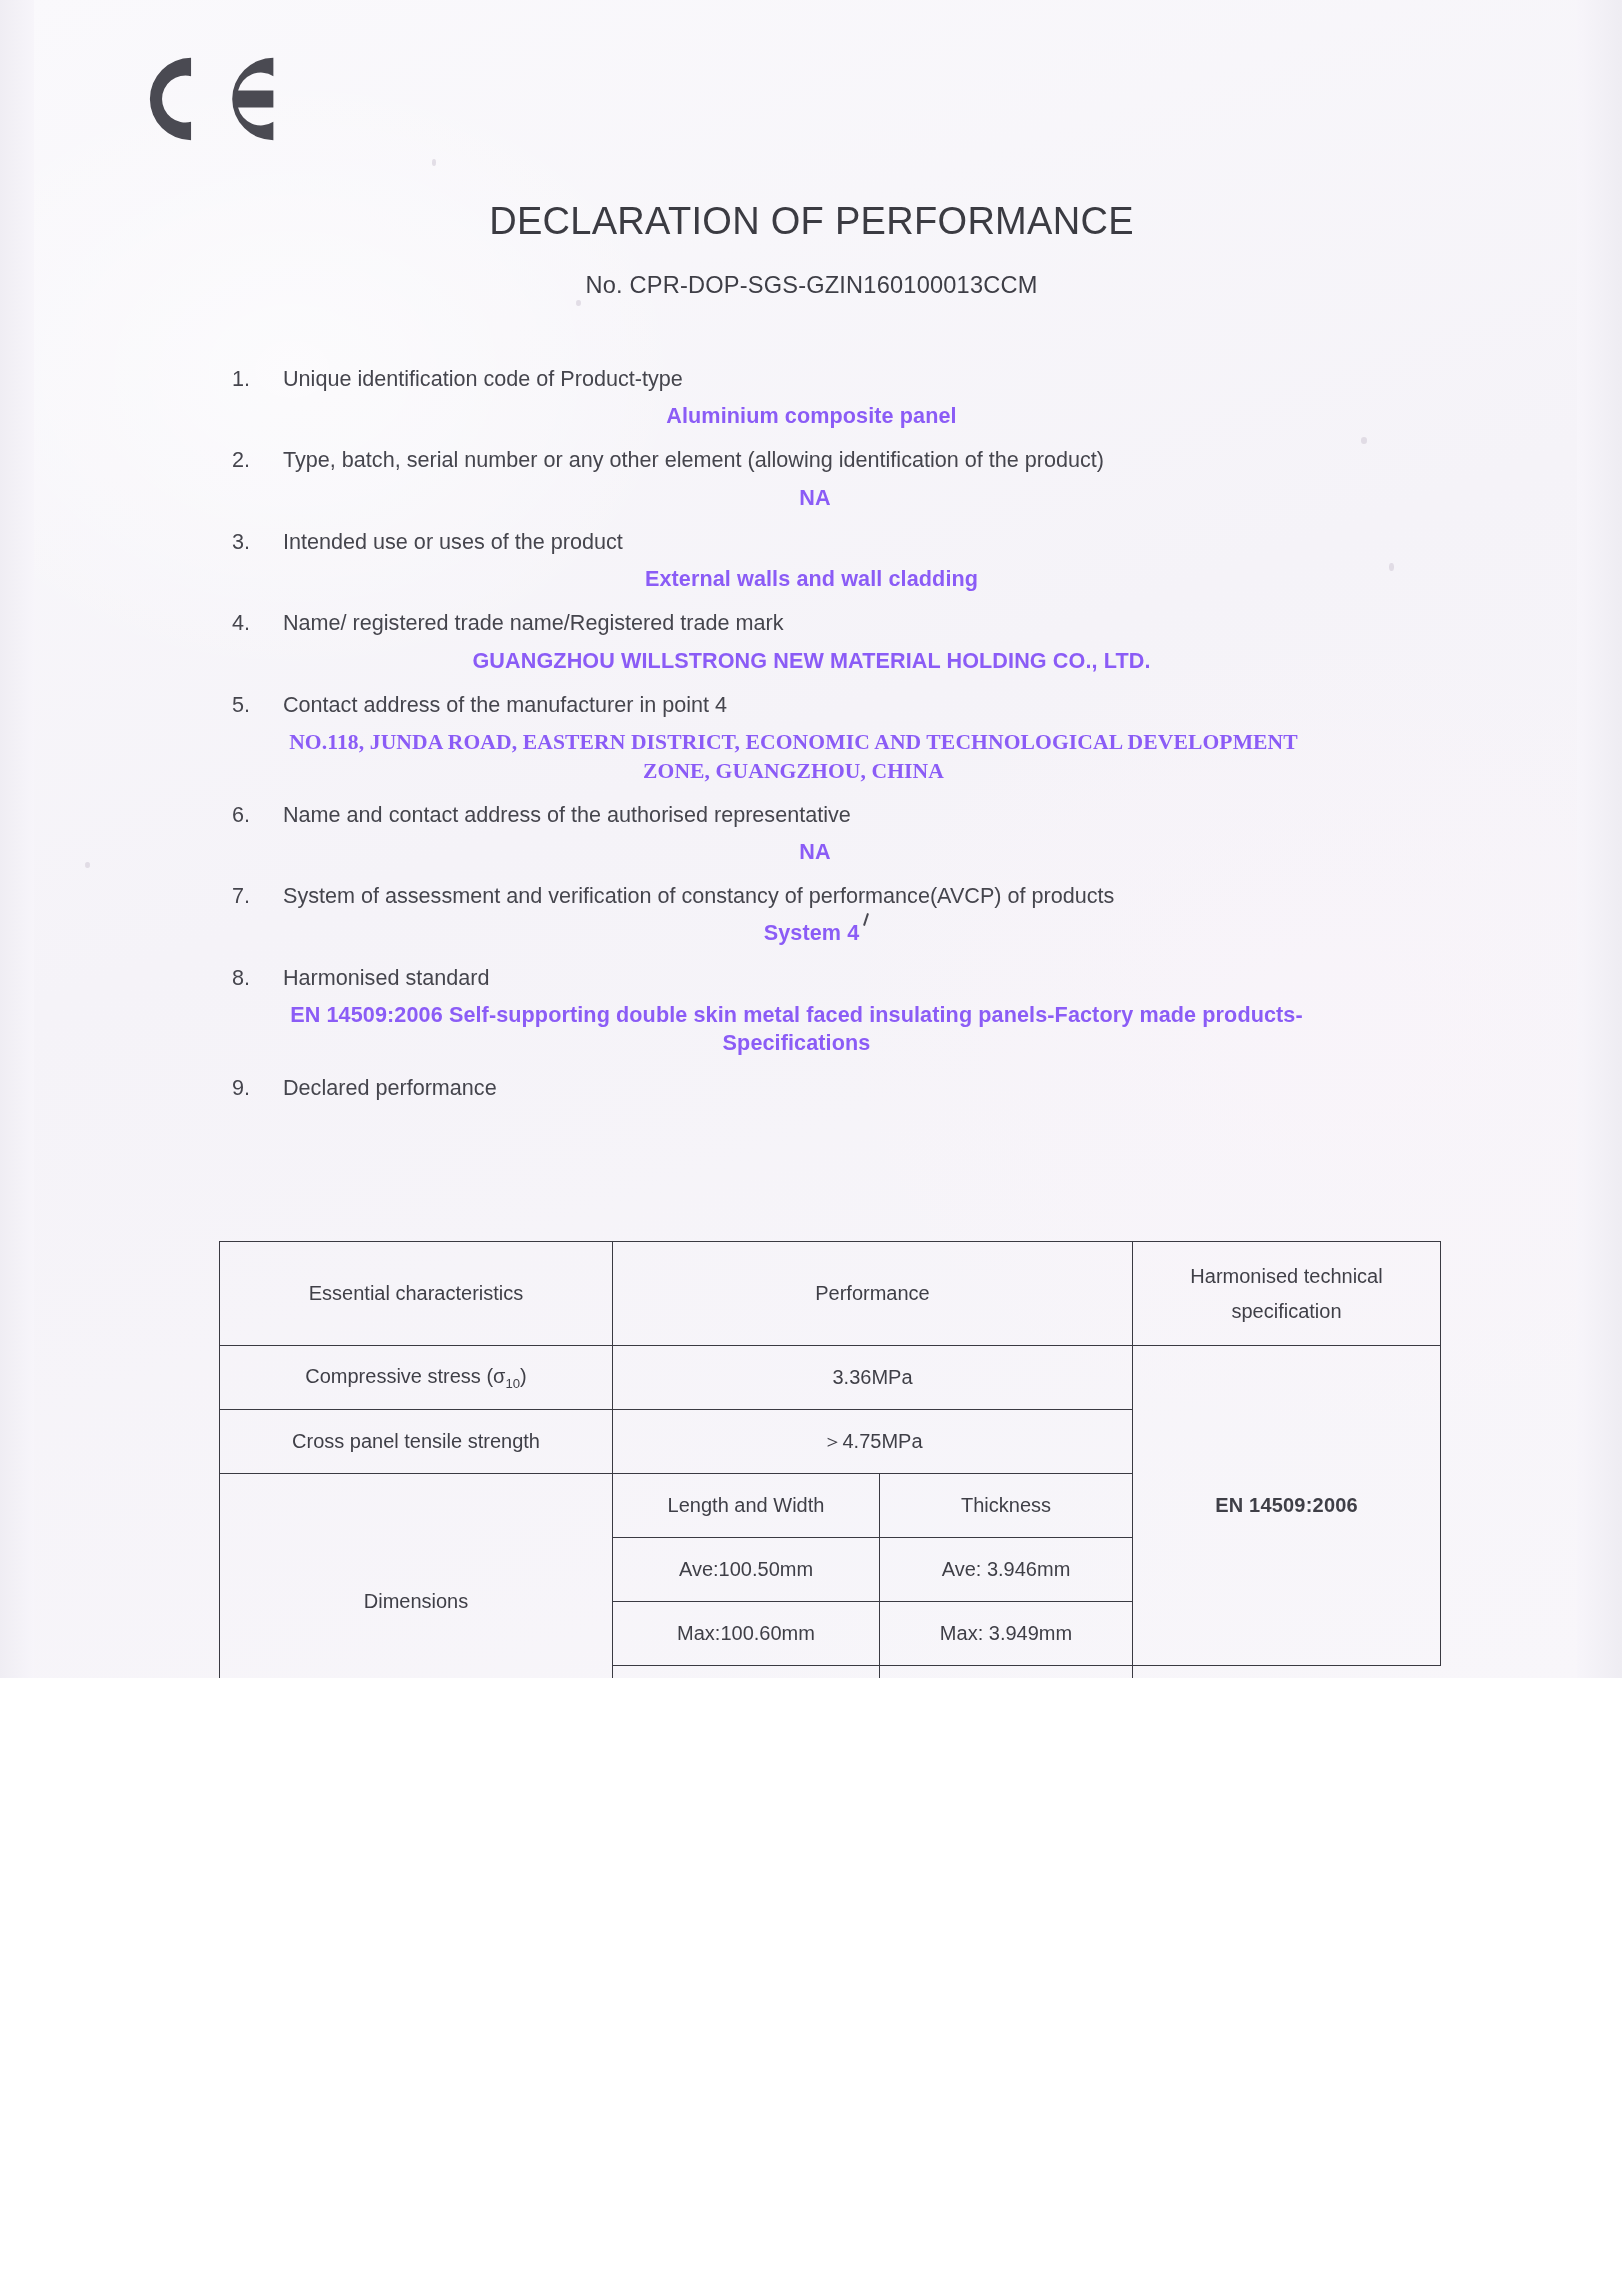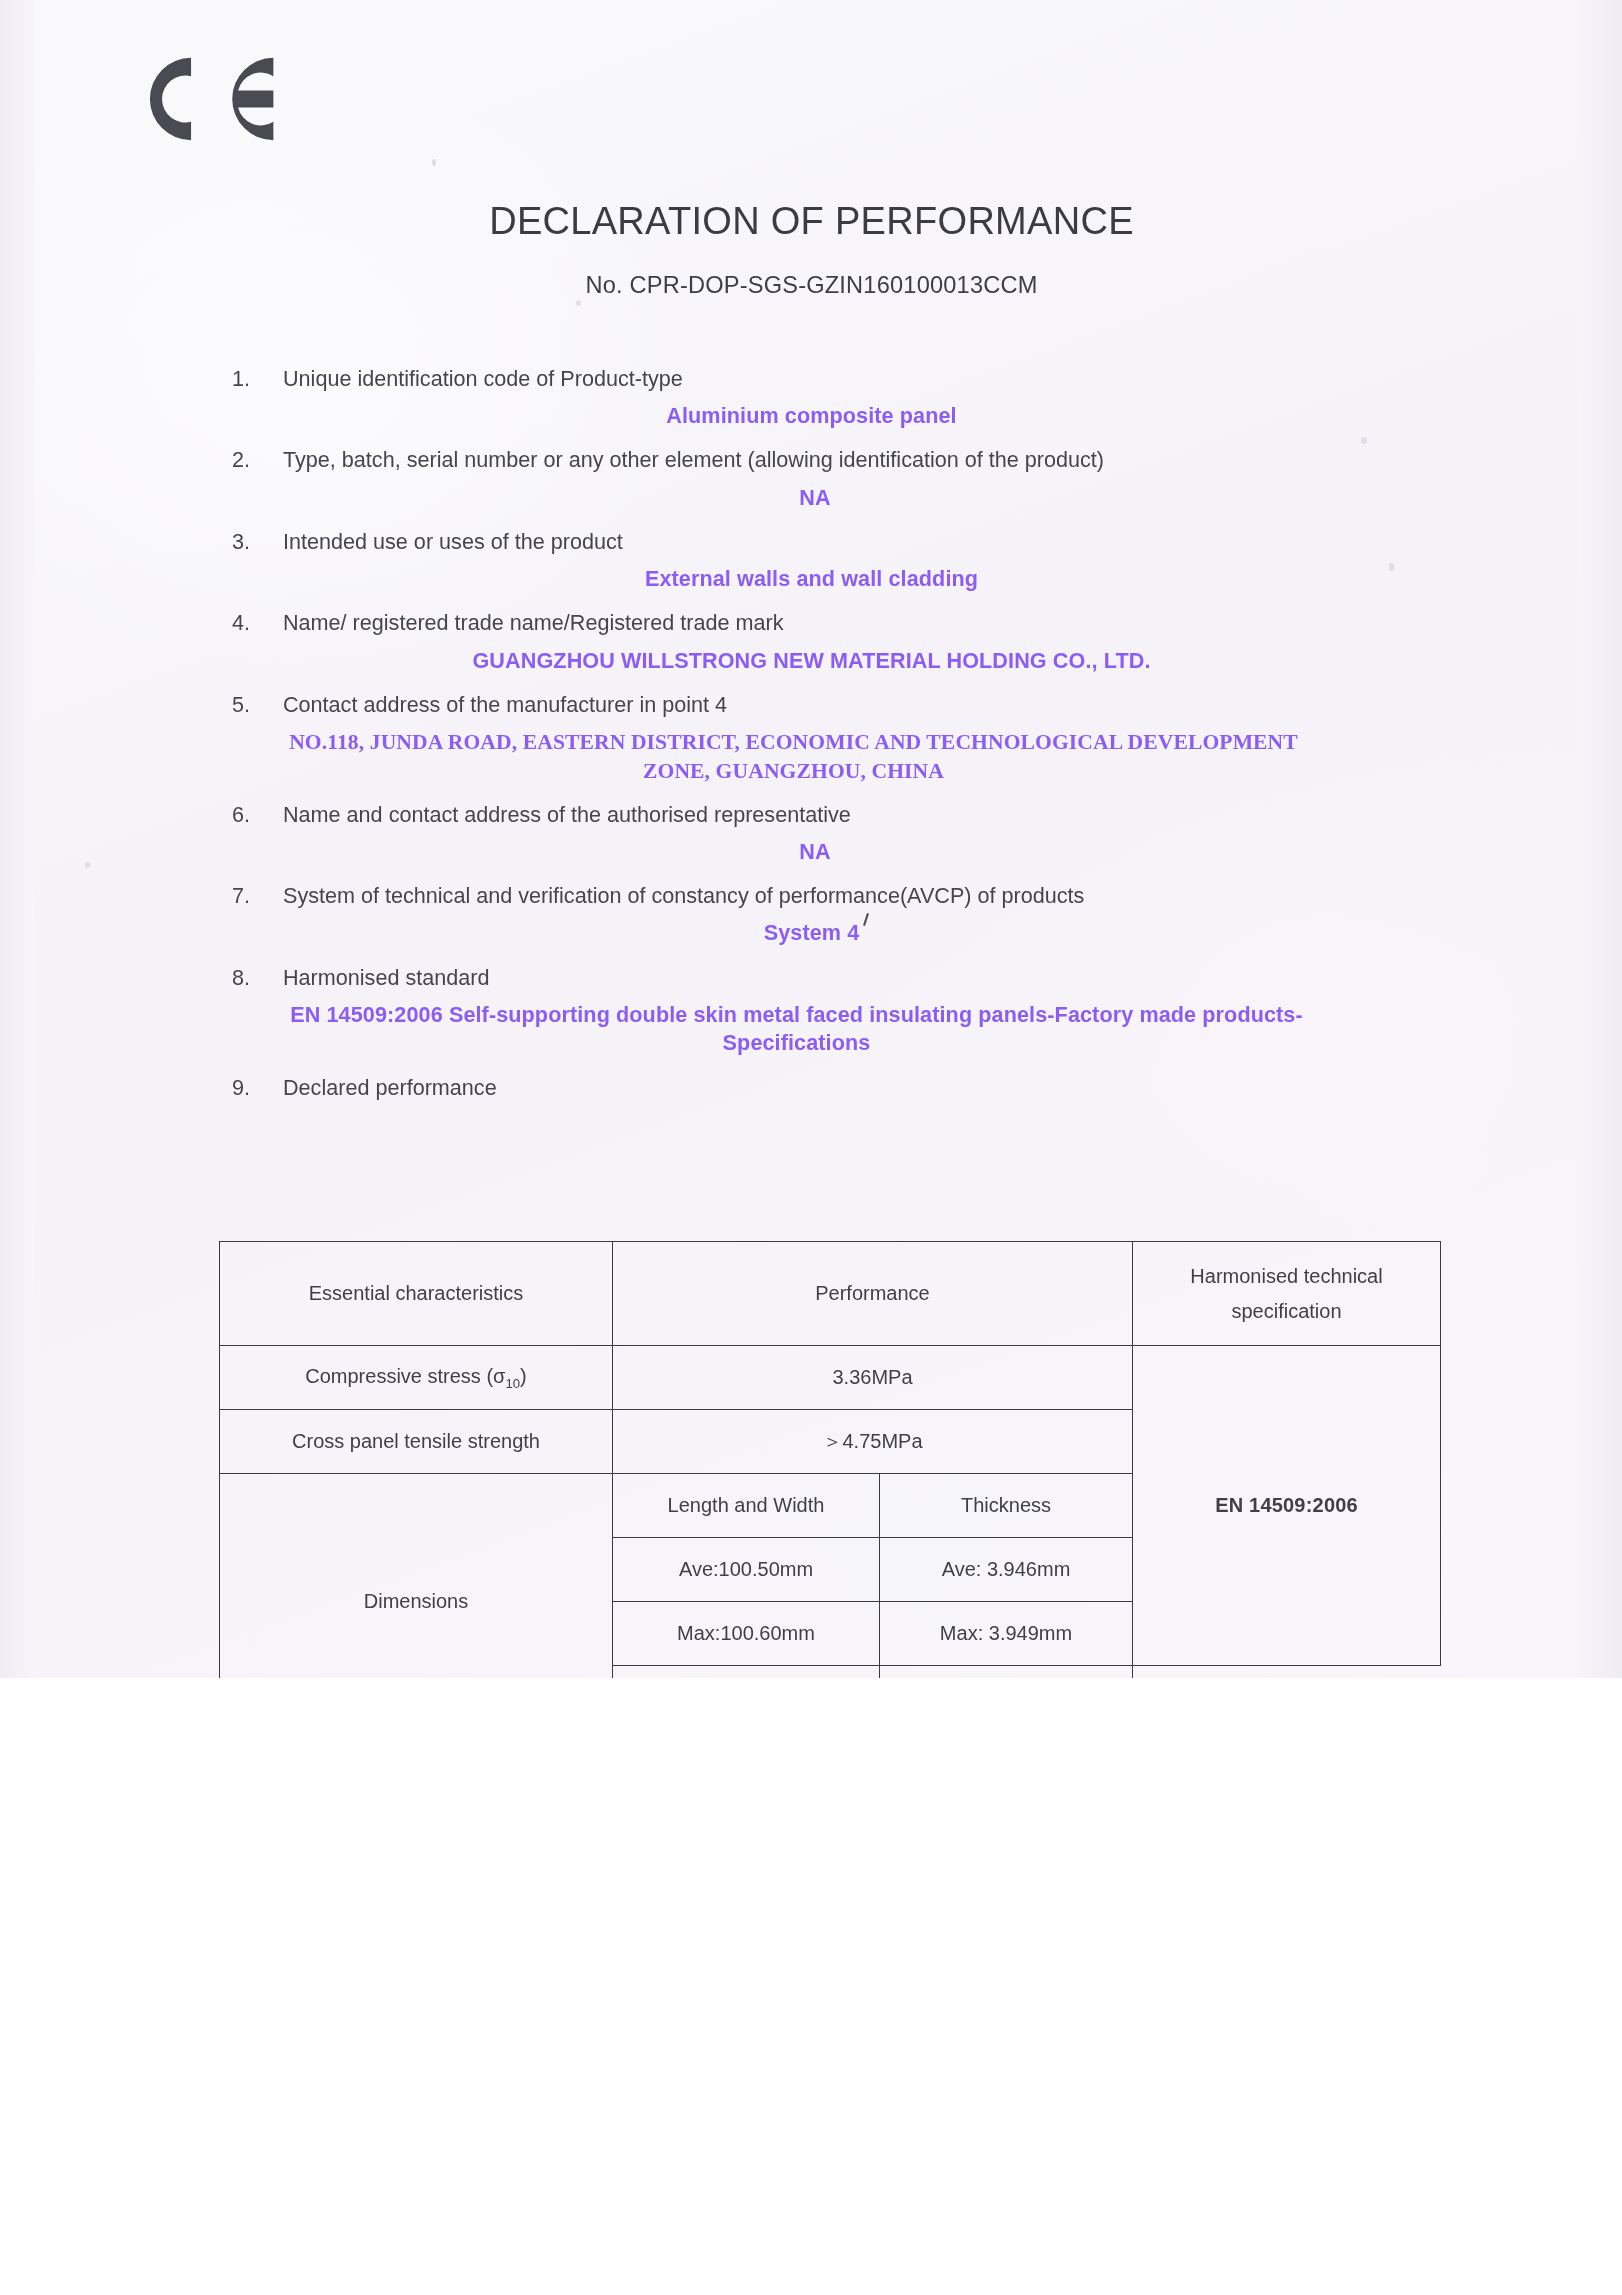--- a/index.html
+++ b/index.html
@@ -256,21 +256,21 @@
       <div class="clause-head">
         <div class="clause-num">6.</div>
         <div class="clause-text">Name and contact address of the authorised representative</div>
       </div>
       <div class="clause-value" style="margin-left:62px;">NA</div>
     </div>
 
     <div class="clause">
       <div class="clause-head">
         <div class="clause-num">7.</div>
-        <div class="clause-text">System of technical and verification of constancy of performance(AVCP) of products</div>
+        <div class="clause-text">System of assessment and verification of constancy of performance(AVCP) of products</div>
       </div>
       <div class="clause-value"><span class="sys4">System 4</span></div>
     </div>
 
     <div class="clause">
       <div class="clause-head">
         <div class="clause-num">8.</div>
         <div class="clause-text">Harmonised standard</div>
       </div>
       <div class="clause-value" style="max-width:1027px;">EN 14509:2006 Self-supporting double skin metal faced insulating panels-Factory made products-Specifications</div>

